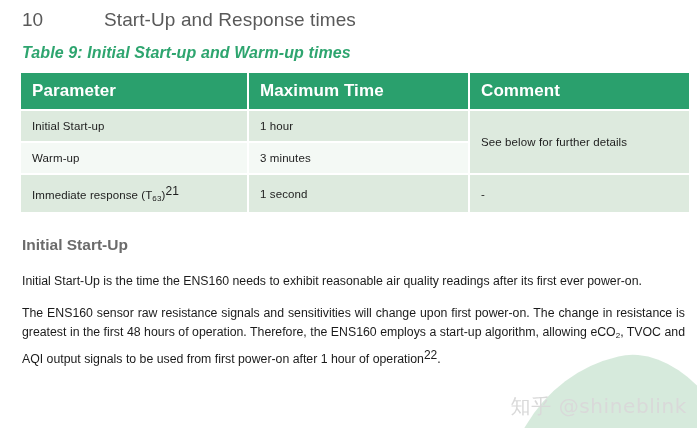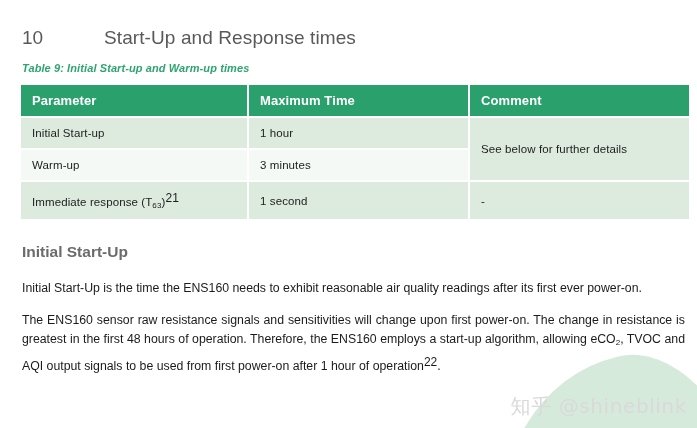--- a/index.html
+++ b/index.html
@@ -27,60 +27,60 @@
     border-radius: 60% 40% 0 0 / 100% 100% 0 0;
     transform: rotate(-13deg);
     opacity: .85;
     pointer-events: none;
   }
 
   
   .h1-row {
     display: flex;
     align-items: flex-start;
-    padding: 27px 0 0 22px;
+    padding: 9px 0 0 22px;
   }
   .h1-num {
     font-size: 19px;
     color: #595959;
     font-weight: 400;
     width: 82px;
     flex: none;
   }
   .h1-text {
     font-size: 19px;
     color: #595959;
     font-weight: 400;
     letter-spacing: .1px;
   }
 
   .caption {
     margin: 13px 0 0 22px;
-    font-size: 11px;
+    font-size: 16px;
     font-style: italic;
     font-weight: bold;
     color: #2ea56f;
     letter-spacing: .1px;
   }
 
   
   .tbl-wrap {
     margin: 9px 0 0 19px;
     width: 605px;
   }
   table.spec {
     border-collapse: separate;
     border-spacing: 2px 2px;
     width: 605px;
     table-layout: fixed;
   }
   table.spec th {
     background: #2aa06d;
     color: #ffffff;
-    font-size: 13px;
+    font-size: 17px;
     font-weight: bold;
     text-align: left;
     padding: 8px 10px 8px 11px;
     height: 13px;
     vertical-align: middle;
     letter-spacing: .1px;
   }
   table.spec td {
     font-size: 11.5px;
     color: #1d1d1d;

